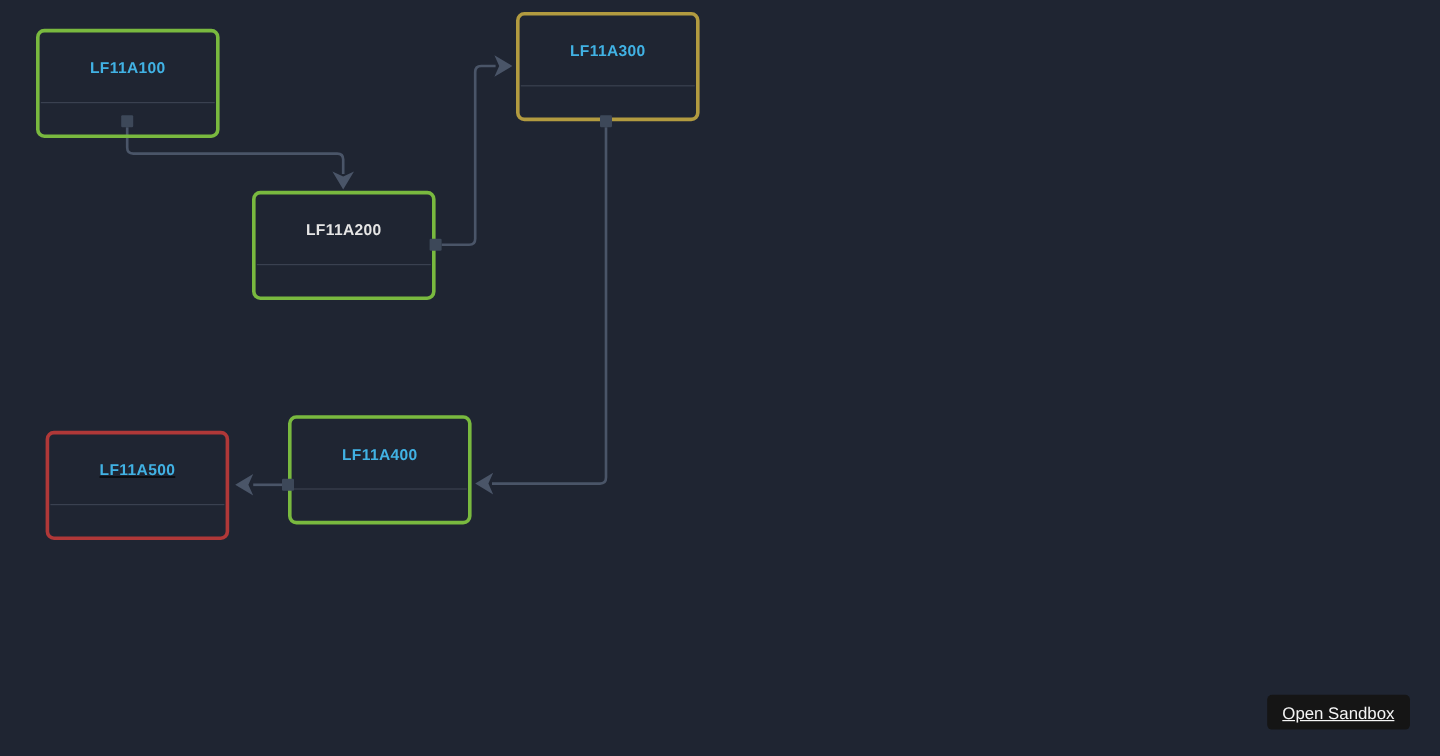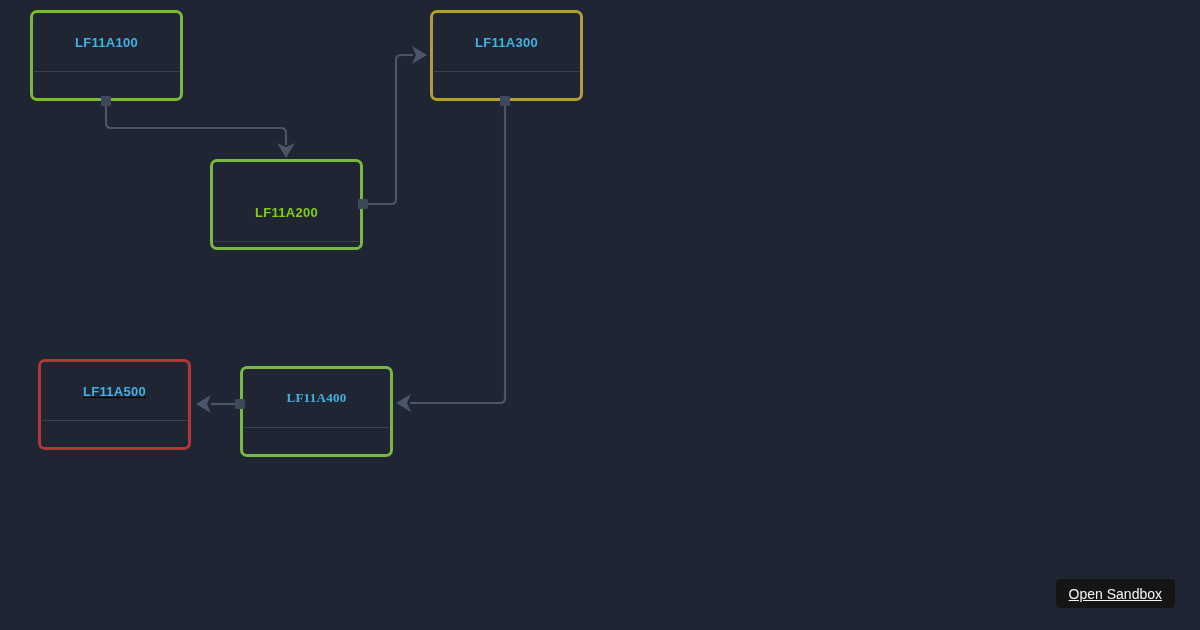--- a/index.html
+++ b/index.html
@@ -60,24 +60,24 @@
   .node-footer {
     height: 26px;
   }
   .handle {
     position: absolute;
     width: 10px;
     height: 10px;
     background: #3d4859;
     border-radius: 1px;
   }
-  .node-100 { left: 30px;  top: 10px;  }
+  .node-100 { left: 30px;  top: 24px;  }
   .node-300 { left: 430px; top: 10px;  }
   .node-200 { left: 210px; top: 159px; }
-  .node-400 { left: 240px; top: 366px; font-family: Liberation Serif, serif; }
+  .node-400 { left: 240px; top: 346px; }
   .node-500 { left: 38px;  top: 359px; }
   .handle-100-bottom { left: 101px; top: 96px;  }
   .handle-200-right  { left: 358px; top: 199px; }
   .handle-300-bottom { left: 500px; top: 96px;  }
   .handle-400-left   { left: 235px; top: 399px; }
   .open-sandbox-btn {
     position: absolute;
     right: 25px;
     bottom: 22px;
     height: 29px;
@@ -117,21 +117,21 @@
     </g>
   </svg>
 
   <div class="flow-node node-100" style="border-color: rgb(121, 185, 63);">
     <div class="node-title" style="color: rgb(65, 178, 228);">LF11A100</div>
     <div class="node-divider" style="border-top-color: rgb(58, 65, 80);"></div>
     <div class="node-footer"></div>
   </div>
 
   <div class="flow-node node-200" style="border-color: rgb(121, 185, 63);">
-    <div class="node-title" style="color: #84cc16; margin-top: 21px;">LF11A200</div>
+    <div class="node-title" style="color: #e5e5e5;">LF11A200</div>
     <div class="node-divider" style="border-top-color: rgb(58, 65, 80);"></div>
     <div class="node-footer"></div>
   </div>
 
   <div class="flow-node node-300" style="border-color: rgb(178, 155, 64);">
     <div class="node-title" style="color: rgb(65, 178, 228);">LF11A300</div>
     <div class="node-divider" style="border-top-color: rgb(58, 65, 80);"></div>
     <div class="node-footer"></div>
   </div>
 

